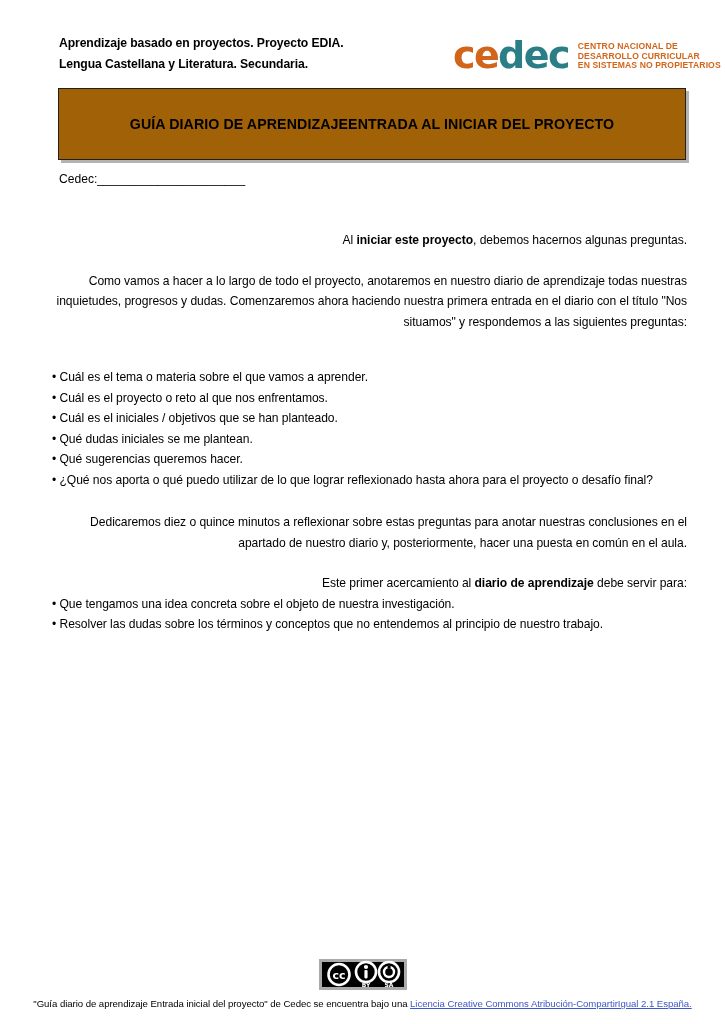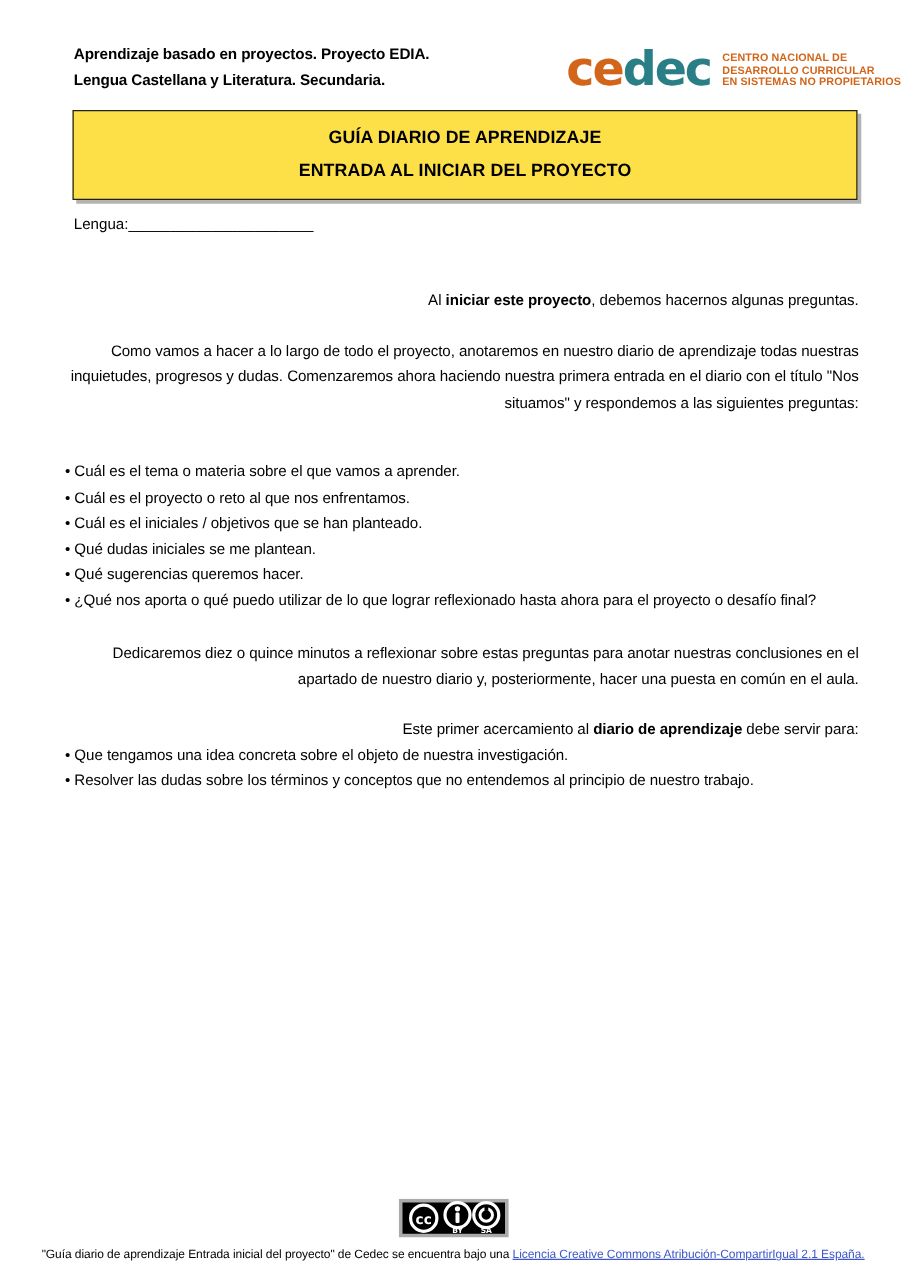--- a/index.html
+++ b/index.html
@@ -85,25 +85,25 @@
     width: 628px;
     height: 72px;
   }
   .title-box {
     position: absolute;
     left: 0;
     top: 0;
     width: 100%;
     height: 100%;
     box-sizing: border-box;
-    background: #fde047;
+    background: #a16207;
     border: 1.2px solid #20201f;
     box-shadow: 3px 3px 0 0 #b3b3b3;
     display: flex;
-    flex-direction: column;
+    flex-direction: row;
     align-items: center;
     justify-content: center;
   }
   .title-line {
     font-size: 14.2px;
     font-weight: bold;
     line-height: 27px;
     letter-spacing: 0.1px;
     color: #000;
     text-align: center;
@@ -202,21 +202,21 @@
 
   </div>
 
   <div class="title-box-wrap">
     <div class="title-box">
       <div class="title-line">GUÍA DIARIO DE APRENDIZAJE</div>
       <div class="title-line">ENTRADA AL INICIAR DEL PROYECTO</div>
     </div>
   </div>
 
-  <div class="nombre-row"><span>Lengua:</span><span>______________________</span></div>
+  <div class="nombre-row"><span>Cedec:</span><span>______________________</span></div>
 
   <div class="body-content">
 
     <p class="para"><span>Al </span><b>iniciar este proyecto</b><span>, debemos hacernos algunas preguntas.</span></p>
 
     <div class="gap-sm"></div>
 
     <p class="para">Como vamos a hacer a lo largo de todo el proyecto, anotaremos en nuestro diario de aprendizaje todas nuestras inquietudes, progresos y dudas. Comenzaremos ahora haciendo nuestra primera entrada en el diario con el título "Nos situamos" y respondemos a las siguientes preguntas:</p>
 
     <div class="gap-lg"></div>

